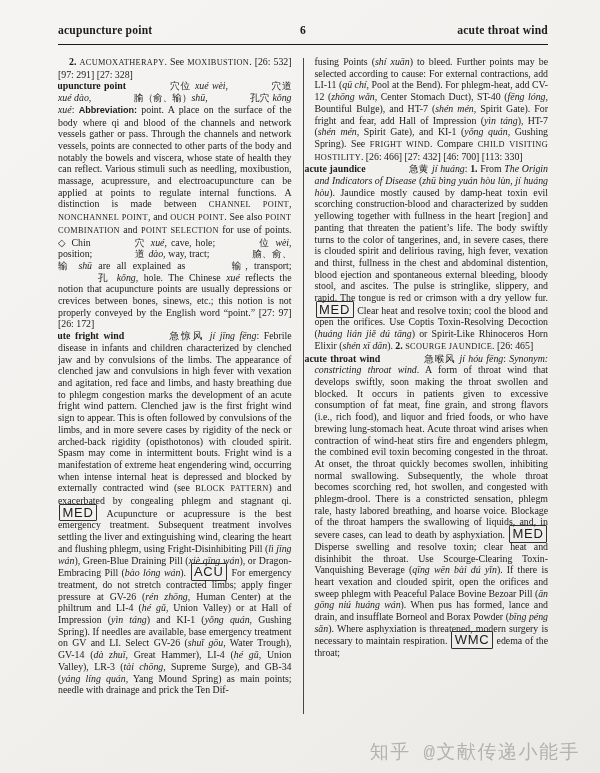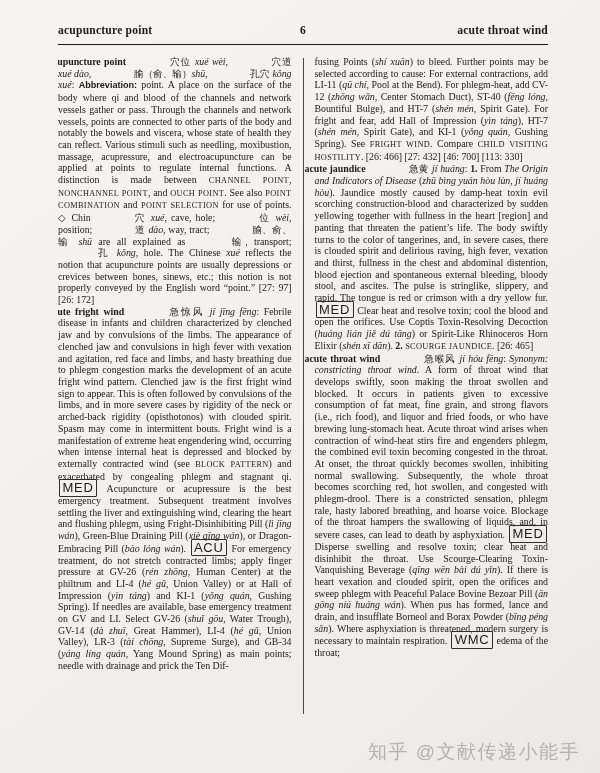--- a/index.html
+++ b/index.html
@@ -47,40 +47,41 @@
     padding:0 2.5px 0.5px 2.5px;margin:0 1px;
     white-space:nowrap;
   }
   .rsans{
     font-family:"Liberation Sans","DejaVu Sans",sans-serif;
     font-weight:bold;font-size:9.1px;
   }
   .rcn{font-family:"DejaVu Sans","Liberation Sans",sans-serif;font-size:9.6px;padding-left:40px;}
   .watermark{
     position:absolute;right:20px;bottom:8px;
-    font-family:Liberation Sans, sans-serif;
+    font-family:Liberation Mono, monospace;
     font-size:19px;letter-spacing:1.5px;
     color:#b3b2ae;
   }
 </style>
 </head>
 <body>
 
 <div class="page">
 
   <header class="running-head">
     <span class="rh-left">acupuncture point</span>
     <span class="rh-center">6</span>
     <span class="rh-right">acute throat wind</span>
   </header>
 
   <div class="head-rule"></div>
 
   <main class="columns">
     <section class="col" id="col-0">
+        <p class="entry ind-first"><span class="rb">2. </span><span class="rsc">ACUMOXATHERAPY</span><span class="rn">. See </span><span class="rsc">MOXIBUSTION</span><span class="rn">. [26: 532] [97: 291] [27: 328]</span></p>
         <p class="entry ind-hang"><span class="rb">acupuncture point</span><span class="rcn"> 穴位 </span><span class="ri">xué wèi</span><span class="rn">, </span><span class="rcn">穴道 </span><span class="ri">xué dào</span><span class="rn">, </span><span class="rcn">腧（俞、输）</span><span class="ri">shū</span><span class="rn">, </span><span class="rcn">孔穴 </span><span class="ri">kǒng xué</span><span class="rn">: </span><span class="rsans">Abbreviation:</span><span class="rn"> point. A place on the surface of the body where qi and blood of the channels and network vessels gather or pass. Through the channels and network vessels, points are connected to other parts of the body and notably the bowels and viscera, whose state of health they can reflect. Various stimuli such as needling, moxibustion, massage, acupressure, and electroacupuncture can be applied at points to regulate internal functions. A distinction is made between </span><span class="rsc">CHANNEL POINT</span><span class="rn">, </span><span class="rsc">NONCHANNEL POINT</span><span class="rn">, and </span><span class="rsc">OUCH POINT</span><span class="rn">. See also </span><span class="rsc">POINT COMBINATION</span><span class="rn"> and </span><span class="rsc">POINT SELECTION</span><span class="rn"> for use of points. ◇ Chin </span><span class="rcn">穴 </span><span class="ri">xué</span><span class="rn">, cave, hole; </span><span class="rcn">位 </span><span class="ri">wèi</span><span class="rn">, position; </span><span class="rcn">道 </span><span class="ri">dào</span><span class="rn">, way, tract; </span><span class="rcn">腧、俞、输 </span><span class="ri">shū</span><span class="rn"> are all explained as </span><span class="rcn">输</span><span class="rn">, transport; </span><span class="rcn">孔 </span><span class="ri">kǒng</span><span class="rn">, hole. The Chinese </span><span class="ri">xué</span><span class="rn"> reflects the notion that acupuncture points are usually depressions or crevices between bones, sinews, etc.; this notion is not properly conveyed by the English word “point.”  [27: 97] [26: 172]</span></p>
         <p class="entry ind-hang"><span class="rb">acute fright wind</span><span class="rcn"> 急惊风 </span><span class="ri">jí jīng fēng</span><span class="rn">: Febrile disease in infants and children characterized by clenched jaw and by convulsions of the limbs. The appearance of clenched jaw and convulsions in high fever with vexation and agitation, red face and limbs, and hasty breathing due to phlegm congestion marks the development of an acute fright wind pattern. Clenched jaw is the first fright wind sign to appear. This is often followed by convulsions of the limbs, and in more severe cases by rigidity of the neck or arched-back rigidity (opisthotonos) with clouded spirit. Spasm may come in intermittent bouts. Fright wind is a manifestation of extreme heat engendering wind, occurring when intense internal heat is depressed and blocked by externally contracted wind (see </span><span class="rsc">BLOCK PATTERN</span><span class="rn">) and exacerbated by congealing phlegm and stagnant qi. </span><span class="rtag">MED</span><span class="rn"> Acupuncture or acupressure is the best emergency treatment. Subsequent treatment involves settling the liver and extinguishing wind, clearing the heart and flushing phlegm, using Fright-Disinhibiting Pill (</span><span class="ri">lì jīng wán</span><span class="rn">), Green-Blue Draining Pill (</span><span class="ri">xiè qīng wán</span><span class="rn">), or Dragon-Embracing Pill (</span><span class="ri">bào lóng wán</span><span class="rn">). </span><span class="rtag">ACU</span><span class="rn"> For emergency treatment, do not stretch contracted limbs; apply finger pressure at GV-26 (</span><span class="ri">rén zhōng</span><span class="rn">, Human Center) at the philtrum and LI-4 (</span><span class="ri">hé gǔ</span><span class="rn">, Union Valley) or at Hall of Impression (</span><span class="ri">yìn táng</span><span class="rn">) and KI-1 (</span><span class="ri">yǒng quán</span><span class="rn">, Gushing Spring). If needles are available, base emergency treatment on GV and LI. Select GV-26 (</span><span class="ri">shuǐ gōu</span><span class="rn">, Water Trough), GV-14 (</span><span class="ri">dà zhuī</span><span class="rn">, Great Hammer), LI-4 (</span><span class="ri">hé gǔ</span><span class="rn">, Union Valley), LR-3 (</span><span class="ri">tài chōng</span><span class="rn">, Supreme Surge), and GB-34 (</span><span class="ri">yáng líng quán</span><span class="rn">, Yang Mound Spring) as main points; needle with drainage and prick the Ten Dif-</span></p>
       </section>
     <div class="divider"></div>
     <section class="col" id="col-1">
         <p class="entry ind-none"><span class="rn">fusing Points (</span><span class="ri">shí xuān</span><span class="rn">) to bleed. Further points may be selected according to cause: For external contractions, add LI-11 (</span><span class="ri">qū chí</span><span class="rn">, Pool at the Bend). For phlegm-heat, add CV-12 (</span><span class="ri">zhōng wǎn</span><span class="rn">, Center Stomach Duct), ST-40 (</span><span class="ri">fēng lóng</span><span class="rn">, Bountiful Bulge), and HT-7 (</span><span class="ri">shén mén</span><span class="rn">, Spirit Gate). For fright and fear, add Hall of Impression (</span><span class="ri">yìn táng</span><span class="rn">), HT-7 (</span><span class="ri">shén mén</span><span class="rn">, Spirit Gate), and KI-1 (</span><span class="ri">yǒng quán</span><span class="rn">, Gushing Spring). See </span><span class="rsc">FRIGHT WIND</span><span class="rn">. Compare </span><span class="rsc">CHILD VISITING HOSTILITY</span><span class="rn">. [26: 466] [27: 432] [46: 700] [113: 330]</span></p>
         <p class="entry ind-hang"><span class="rb">acute jaundice</span><span class="rcn"> 急黄 </span><span class="ri">jí huáng</span><span class="rn">: </span><span class="rb">1.</span><span class="rn"> From </span><span class="ri">The Origin and Indicators of Disease</span><span class="rn"> (</span><span class="ri">zhū bìng yuán hòu lùn, jí huáng hòu</span><span class="rn">). Jaundice mostly caused by damp-heat toxin evil scorching construction-blood and characterized by sudden yellowing together with fullness in the heart [region] and panting that threaten the patient’s life. The body swiftly turns to the color of tangerines, and, in severe cases, there is clouded spirit and delirious raving, high fever, vexation and thirst, fullness in the chest and abdominal distention, blood ejection and spontaneous external bleeding, bloody stool, and ascites. The pulse is stringlike, slippery, and rapid. The tongue is red or crimson with a dry yellow fur. </span><span class="rtag">MED</span><span class="rn"> Clear heat and resolve toxin; cool the blood and open the orifices. Use Coptis Toxin-Resolving Decoction (</span><span class="ri">huáng lián jiě dú tāng</span><span class="rn">) or Spirit-Like Rhinoceros Horn Elixir (</span><span class="ri">shén xī dān</span><span class="rn">). </span><span class="rb">2.</span><span class="rn"> </span><span class="rsc">SCOURGE JAUNDICE</span><span class="rn">. [26: 465]</span></p>
         <p class="entry ind-hang"><span class="rb">acute throat wind</span><span class="rcn"> 急喉风 </span><span class="ri">jí hóu fēng</span><span class="rn">: </span><span class="ri">Synonym: constricting throat wind</span><span class="rn">. A form of throat wind that develops swiftly, soon making the throat swollen and blocked. It occurs in patients given to excessive consumption of fat meat, fine grain, and strong flavors (i.e., rich food), and liquor and fried foods, or who have brewing lung-stomach heat. Acute throat wind arises when contraction of wind-heat stirs fire and engenders phlegm, the combined evil toxin becoming congested in the throat. At onset, the throat quickly becomes swollen, inhibiting normal swallowing. Subsequently, the whole throat becomes scorching red, hot swollen, and congested with phlegm-drool. There is a constricted sensation, phlegm rale, hasty labored breathing, and hoarse voice. Blockage of the throat hampers the swallowing of liquids, and, in severe cases, can lead to death by asphyxiation. </span><span class="rtag">MED</span><span class="rn"> Disperse swelling and resolve toxin; clear heat and disinhibit the throat. Use Scourge-Clearing Toxin-Vanquishing Beverage (</span><span class="ri">qīng wēn bài dú yǐn</span><span class="rn">). If there is heart vexation and clouded spirit, open the orifices and sweep phlegm with Peaceful Palace Bovine Bezoar Pill (</span><span class="ri">ān gōng niú huáng wán</span><span class="rn">). When pus has formed, lance and drain, and insufflate Borneol and Borax Powder (</span><span class="ri">bīng péng sǎn</span><span class="rn">). Where asphyxiation is threatened, modern surgery is necessary to maintain respiration. </span><span class="rtag">WMC</span><span class="rn"> edema of the throat;</span></p>
       </section>
   </main>

